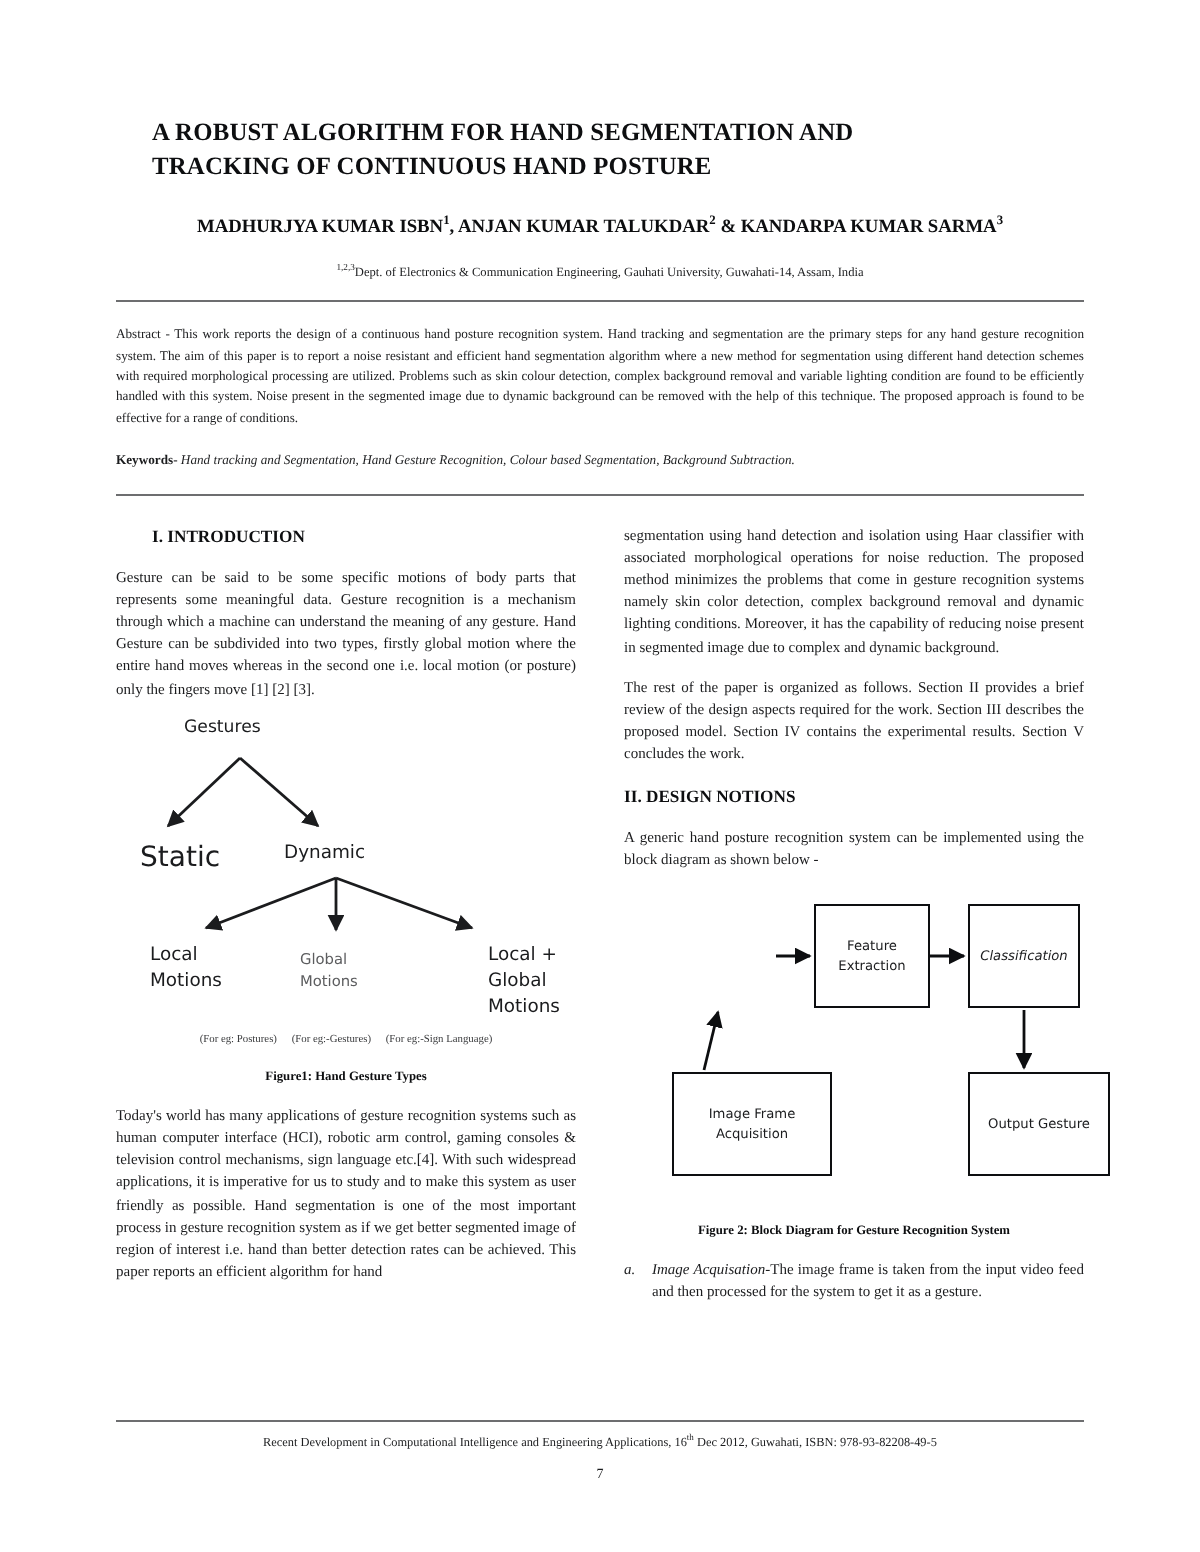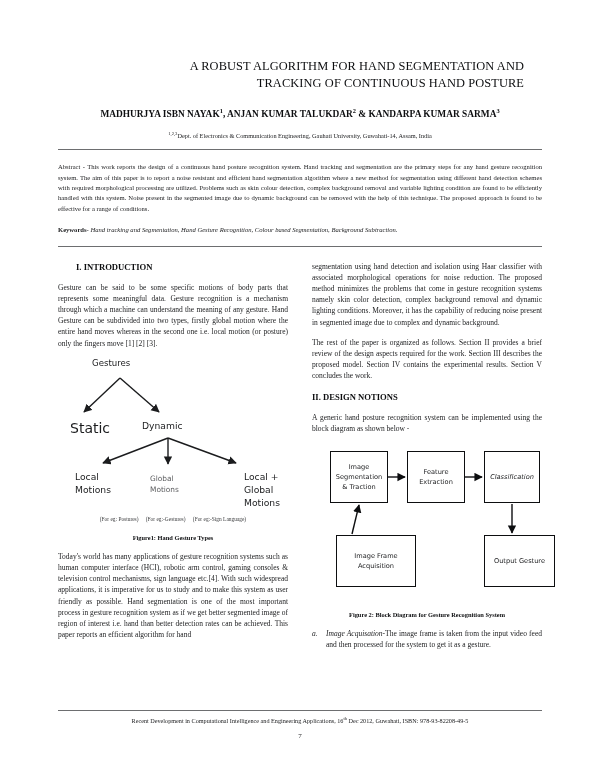--- a/index.html
+++ b/index.html
@@ -24,22 +24,22 @@
   }
   .content {
     position: absolute;
     left: 58px;
     top: 58px;
     width: 484px;
   }
 
   
   .title {
-    text-align: right;
-    font-weight: normal;
+    text-align: left;
+    font-weight: bold;
     font-size: 12.4px;
     line-height: 17px;
     letter-spacing: 0.1px;
     margin: 0 18px;
     color: #0d0e10;
   }
   .authors {
     text-align: center;
     font-weight: bold;
     font-size: 9.4px;
@@ -222,21 +222,21 @@
 <body>
 
 <div class="page">
   <div class="content">
 
     <div class="title">
       <div>A ROBUST ALGORITHM FOR HAND SEGMENTATION AND</div>
       <div>TRACKING OF CONTINUOUS HAND POSTURE</div>
     </div>
 
-    <div class="authors"><span>MADHURJYA ISBN NAYAK</span><sup>1</sup><span>, ANJAN KUMAR TALUKDAR</span><sup>2</sup><span> &amp; KANDARPA KUMAR SARMA</span><sup>3</sup></div>
+    <div class="authors"><span>MADHURJYA KUMAR ISBN</span><sup>1</sup><span>, ANJAN KUMAR TALUKDAR</span><sup>2</sup><span> &amp; KANDARPA KUMAR SARMA</span><sup>3</sup></div>
 
     <div class="affil"><sup>1,2,3</sup><span>Dept. of Electronics &amp; Communication Engineering, Gauhati University, Guwahati-14, Assam, India</span></div>
 
     <hr class="rule">
 
     <div class="abstract">Abstract - This work reports the design of a continuous hand posture recognition system. Hand tracking and segmentation are the primary steps for any hand gesture recognition system. The aim of this paper is to report a noise resistant and efficient hand segmentation algorithm where a new method for segmentation using different hand detection schemes with required morphological processing are utilized. Problems such as skin colour detection, complex background removal and variable lighting condition are found to be efficiently handled with this system. Noise present in the segmented image due to dynamic background can be removed with the help of this technique. The proposed approach is found to be effective for a range of conditions.</div>
 
     <div class="keywords"><b>Keywords-</b><span> Hand tracking and Segmentation, Hand Gesture Recognition, Colour based Segmentation, Background Subtraction.</span></div>
 
     <hr class="rule2">
@@ -301,21 +301,20 @@
             </defs>
 
             <line x1="76" y1="34" x2="93" y2="34" stroke="#0d0e10" stroke-width="1.4" marker-end="url(#ah2)"></line>
 
             <line x1="153" y1="34" x2="170" y2="34" stroke="#0d0e10" stroke-width="1.4" marker-end="url(#ah2)"></line>
 
             <line x1="40" y1="91" x2="47" y2="62" stroke="#0d0e10" stroke-width="1.4" marker-end="url(#ah2)"></line>
 
             <line x1="200" y1="61" x2="200" y2="90" stroke="#0d0e10" stroke-width="1.4" marker-end="url(#ah2)"></line>
           </svg>
-          <div class="bbox b-seg">Image Segmentation &amp; Traction</div>
           <div class="bbox b-feat">Feature Extraction</div>
           <div class="bbox b-class">Classification</div>
           <div class="bbox b-acq">Image Frame Acquisition</div>
           <div class="bbox b-out">Output Gesture</div>
         </div>
 
         <div class="fig-caption">Figure 2: Block Diagram for Gesture Recognition System</div>
 
         <div class="list-item">
           <div class="marker">a.</div>

